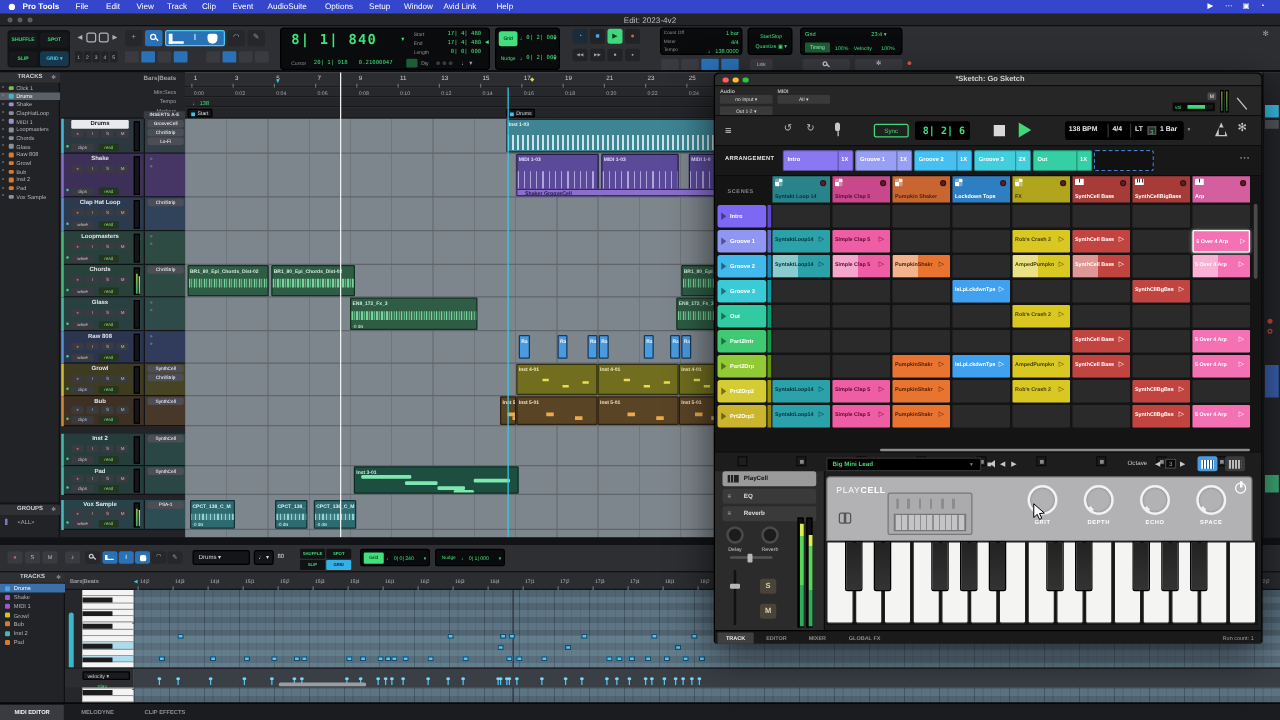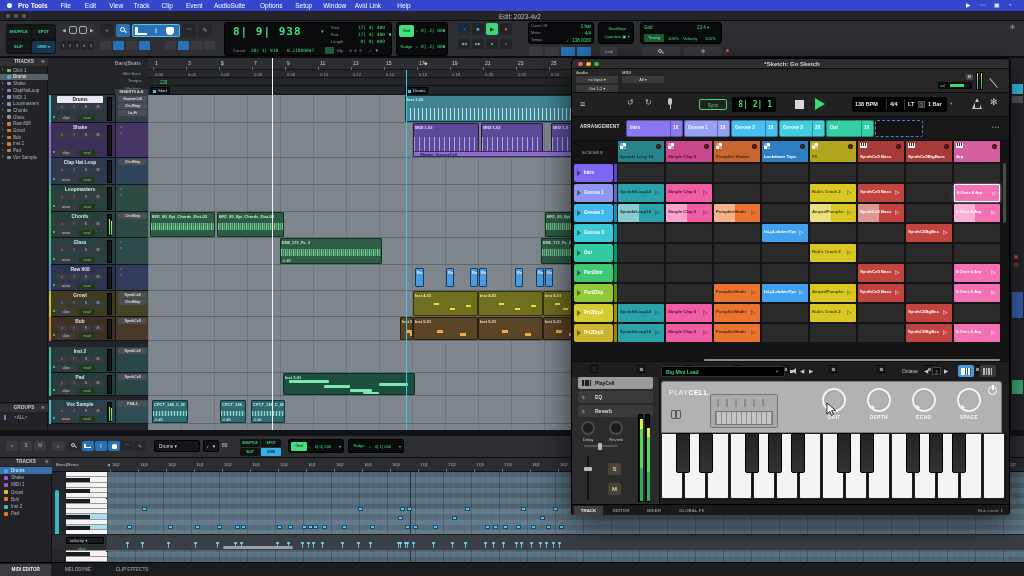--- a/index.html
+++ b/index.html
@@ -74,21 +74,21 @@
         <div style="position: absolute; left: 0px; top: 17px; width: 11px; height: 9px; background: rgb(58, 59, 64); border-radius: 1px;"></div>
         <div style="position: absolute; left: 13px; top: 17px; width: 11px; height: 9px; background: rgb(42, 114, 184); border-radius: 1px;"></div>
         <div style="position: absolute; left: 26px; top: 17px; width: 11px; height: 9px; background: rgb(58, 59, 64); border-radius: 1px;"></div>
         <div style="position: absolute; left: 39px; top: 17px; width: 11px; height: 9px; background: rgb(42, 114, 184); border-radius: 1px;"></div>
         <div style="position: absolute; left: 65px; top: 17px; width: 11px; height: 9px; background: rgb(58, 59, 64); border-radius: 1px;"></div>
         <div style="position: absolute; left: 78px; top: 17px; width: 11px; height: 9px; background: rgb(42, 114, 184); border-radius: 1px;"></div>
         <div style="position: absolute; left: 91px; top: 17px; width: 11px; height: 9px; background: rgb(58, 59, 64); border-radius: 1px;"></div>
         <div style="position: absolute; left: 104px; top: 17px; width: 11px; height: 9px; background: rgb(58, 59, 64); border-radius: 1px;"></div>
       </div>
       <div style="position: absolute; left: 224px; top: 1px; width: 168px; height: 34px; background: rgb(10, 11, 12); border-radius: 3px; border: 1px solid rgb(0, 0, 0);">
-        <div class="mono" style="position: absolute; left: 8px; top: 2px; width: 92px; color: rgb(65, 224, 124); font-size: 11px; font-weight: bold; letter-spacing: 1px;">8| 9| 938</div>
+        <div class="mono" style="position: absolute; left: 8px; top: 2px; width: 92px; color: rgb(65, 224, 124); font-size: 11px; font-weight: bold; letter-spacing: 1px;">8| 1| 840</div>
         <div style="position: absolute; left: 96px; top: 5px; color: rgb(65, 224, 124); font-size: 5px;">▾</div>
         <div style="position: absolute; left: 106px; top: 2px; color: rgb(138, 143, 148); font-size: 4px;">Start</div>
         <div class="mono" style="position: absolute; left: 124px; top: 2px; width: 36px; text-align: right; color: rgb(65, 224, 124); font-size: 4.5px;">17| 4| 480</div>
         <div style="position: absolute; left: 106px; top: 9px; color: rgb(138, 143, 148); font-size: 4px;">End</div>
         <div class="mono" style="position: absolute; left: 124px; top: 9px; width: 36px; text-align: right; color: rgb(65, 224, 124); font-size: 4.5px;">17| 4| 480</div>
         <div style="position: absolute; left: 106px; top: 16px; color: rgb(138, 143, 148); font-size: 4px;">Length</div>
         <div class="mono" style="position: absolute; left: 124px; top: 16px; width: 36px; text-align: right; color: rgb(65, 224, 124); font-size: 4.5px;">0| 0| 000</div>
         <div style="position: absolute; left: 162px; top: 8px; color: rgb(65, 224, 124); font-size: 5px;">◄</div>
         <div style="position: absolute; left: 8px; top: 25px; color: rgb(138, 143, 148); font-size: 4px;">Cursor</div>
         <div class="mono" style="position: absolute; left: 26px; top: 25px; color: rgb(65, 224, 124); font-size: 4.5px;">20| 1| 918</div>
@@ -947,21 +947,21 @@
       </div>
       <div style="position: absolute; left: 0px; top: 34px; width: 437px; height: 24px; background: rgb(33, 33, 33); border-bottom: 1px solid rgb(12, 12, 12);">
         <div style="position: absolute; left: 8px; top: 6px; width: 12px; height: 10px; color: rgb(207, 207, 207); font-size: 9px; line-height: 10px;">≡</div>
         <div style="position: absolute; left: 55px; top: 5px; color: rgb(184, 184, 184); font-size: 8px;">↺</div>
         <div style="position: absolute; left: 73px; top: 5px; color: rgb(184, 184, 184); font-size: 8px;">↻</div>
         <div style="position: absolute; left: 95px; top: 5px; width: 6px; height: 12px;">
           <div style="position: absolute; left: 1px; top: 0px; width: 4px; height: 7px; background: rgb(200, 200, 200); border-radius: 2px;"></div>
           <div style="position: absolute; left: 2.5px; top: 7px; width: 1px; height: 4px; background: rgb(200, 200, 200);"></div>
         </div>
         <div style="position: absolute; left: 127px; top: 6px; width: 28px; height: 11px; border: 1px solid rgb(63, 216, 122); border-radius: 2px; color: rgb(63, 216, 122); font-size: 5px; text-align: center; line-height: 10px;">Sync</div>
-        <div class="mono" style="position: absolute; left: 160px; top: 4px; width: 44px; height: 15px; background: rgb(0, 0, 0); border-radius: 2px; color: rgb(65, 224, 124); font-size: 8px; font-weight: bold; text-align: right; line-height: 15px; padding-right: 4px;">8| 2| 1</div>
+        <div class="mono" style="position: absolute; left: 160px; top: 4px; width: 44px; height: 15px; background: rgb(0, 0, 0); border-radius: 2px; color: rgb(65, 224, 124); font-size: 8px; font-weight: bold; text-align: right; line-height: 15px; padding-right: 4px;">8| 2| 6</div>
         <div style="position: absolute; left: 223px; top: 7px; width: 9px; height: 9px; background: rgb(216, 216, 216);"></div>
         <div style="position: absolute; left: 243px; top: 5px; width: 0px; height: 0px; border-left: 10px solid rgb(63, 216, 122); border-top: 6px solid transparent; border-bottom: 6px solid transparent;"></div>
         <div style="position: absolute; left: 280px; top: 4px; width: 95px; height: 15px; background: rgb(0, 0, 0); border-radius: 2px;">
           <div style="position: absolute; left: 3px; top: 4px; color: rgb(232, 232, 232); font-size: 5.5px; font-weight: bold;">138 BPM</div>
           <div style="position: absolute; left: 34px; top: 2px; width: 1px; height: 11px; background: rgb(51, 51, 51);"></div>
           <div style="position: absolute; left: 38px; top: 4px; color: rgb(232, 232, 232); font-size: 5.5px; font-weight: bold;">4/4</div>
           <div style="position: absolute; left: 52px; top: 2px; width: 1px; height: 11px; background: rgb(51, 51, 51);"></div>
           <div style="position: absolute; left: 56px; top: 4px; color: rgb(232, 232, 232); font-size: 5.5px; font-weight: bold;">LT</div>
           <div style="position: absolute; left: 66px; top: 3.5px; width: 7px; height: 7px; background: rgb(45, 45, 45); border: 0.5px solid rgb(85, 85, 85); color: rgb(63, 216, 122); font-size: 4.5px; text-align: center; line-height: 7px;">3</div>
           <div style="position: absolute; left: 76px; top: 4px; color: rgb(232, 232, 232); font-size: 5.5px; font-weight: bold;">1 Bar</div>

